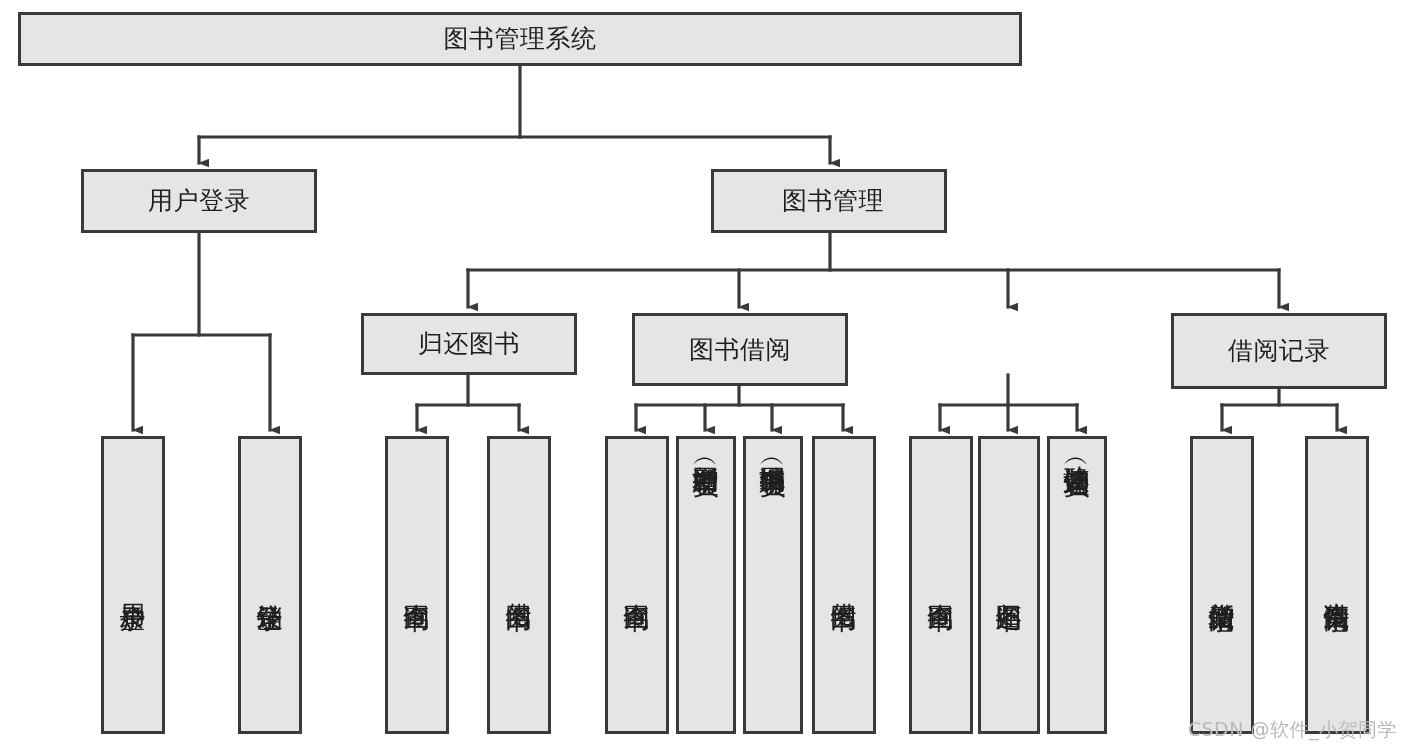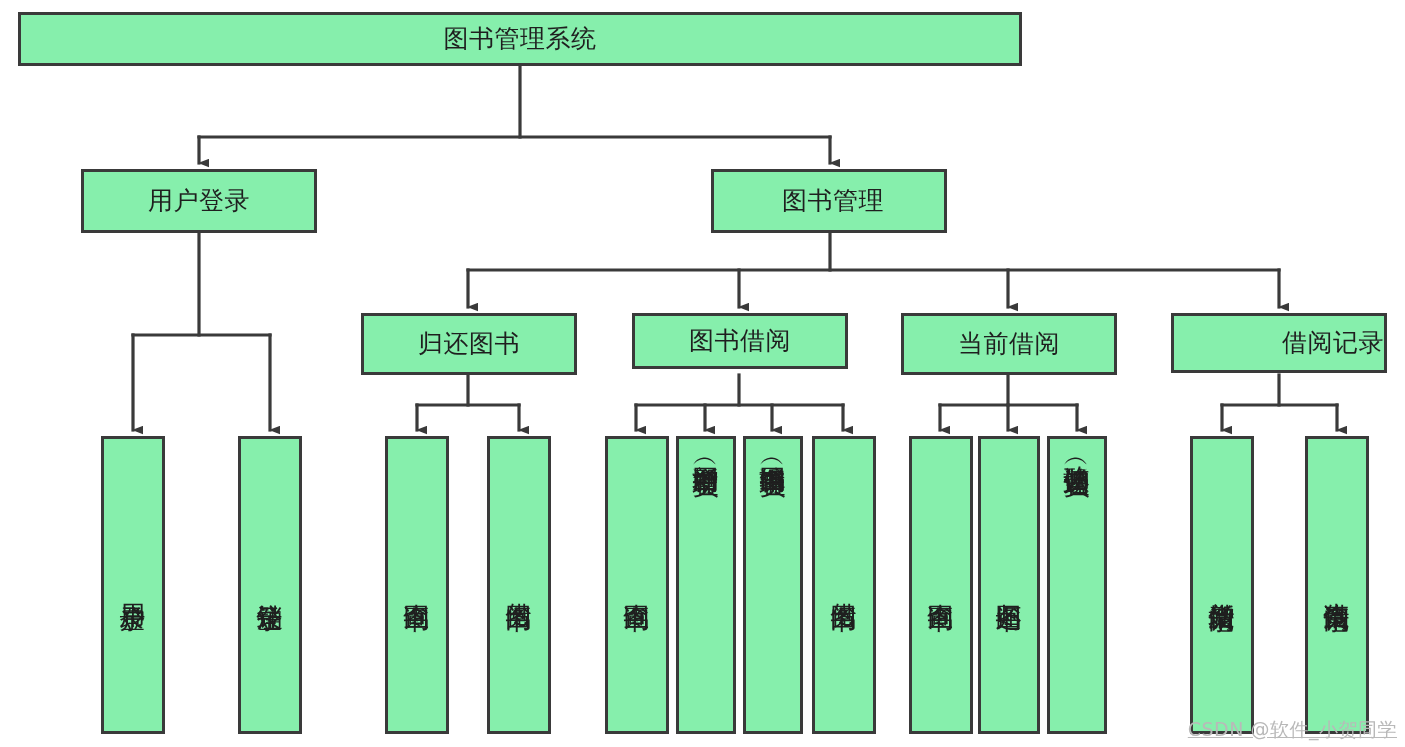--- a/index.html
+++ b/index.html
@@ -23,21 +23,21 @@
     left: 0;
     top: 0;
     width: 1405px;
     height: 747px;
     pointer-events: none;
   }
   .node {
     position: absolute;
     box-sizing: border-box;
     border: 3px solid #3a3a3a;
-    background: #86efac;
+    background: #e5e5e5;
     display: flex;
     align-items: center;
     justify-content: center;
     color: #1f1f1f;
   }
   .node .label {
     display: block;
     text-align: center;
     line-height: 1.18;
     letter-spacing: 0.5px;
@@ -69,21 +69,20 @@
   }
   #watermark {
     position: absolute;
     right: 8px;
     bottom: 4px;
     font-size: 19px;
     color: #b9b9b9;
     letter-spacing: 0.5px;
     white-space: nowrap;
     user-select: none;
-    text-decoration: underline;
   }
 </style>
 </head>
 <body>
 
 <div id="diagram-root">
 
   <svg id="edge-layer" viewBox="0 0 1405 747">
     <defs>
       <marker id="arrowhead" markerWidth="9" markerHeight="11" refX="4.2" refY="10" orient="auto" markerUnits="userSpaceOnUse">
@@ -145,29 +144,26 @@
   </div>
 
   <div class="node horz" style="left:711px; top:169px; width:236px; height:64px;padding-left:8px;">
     <span class="label">图书管理</span>
   </div>
 
   <div class="node horz" style="left:361px; top:313px; width:216px; height:62px;">
     <span class="label">归还图书</span>
   </div>
 
-  <div class="node horz" style="left:632px; top:313px; width:216px; height:56px;">
+  <div class="node horz" style="left:632px; top:313px; width:216px; height:73px;">
     <span class="label">图书借阅</span>
   </div>
 
-  <div class="node horz" style="left:901px; top:313px; width:216px; height:62px;">
-    <span class="label">当前借阅</span>
-  </div>
-
-  <div class="node horz" style="left:1171px; top:313px; width:216px; height:60px;justify-content:flex-end;">
+
+  <div class="node horz" style="left:1171px; top:313px; width:216px; height:76px;">
     <span class="label">借阅记录</span>
   </div>
 
   <div class="node vert centered" style="left:101px; top:436px; width:64px; height:298px;">
     <span class="label">用户登录</span>
   </div>
 
   <div class="node vert centered" style="left:238px; top:436px; width:64px; height:298px;">
     <span class="label">注销登录</span>
   </div>

